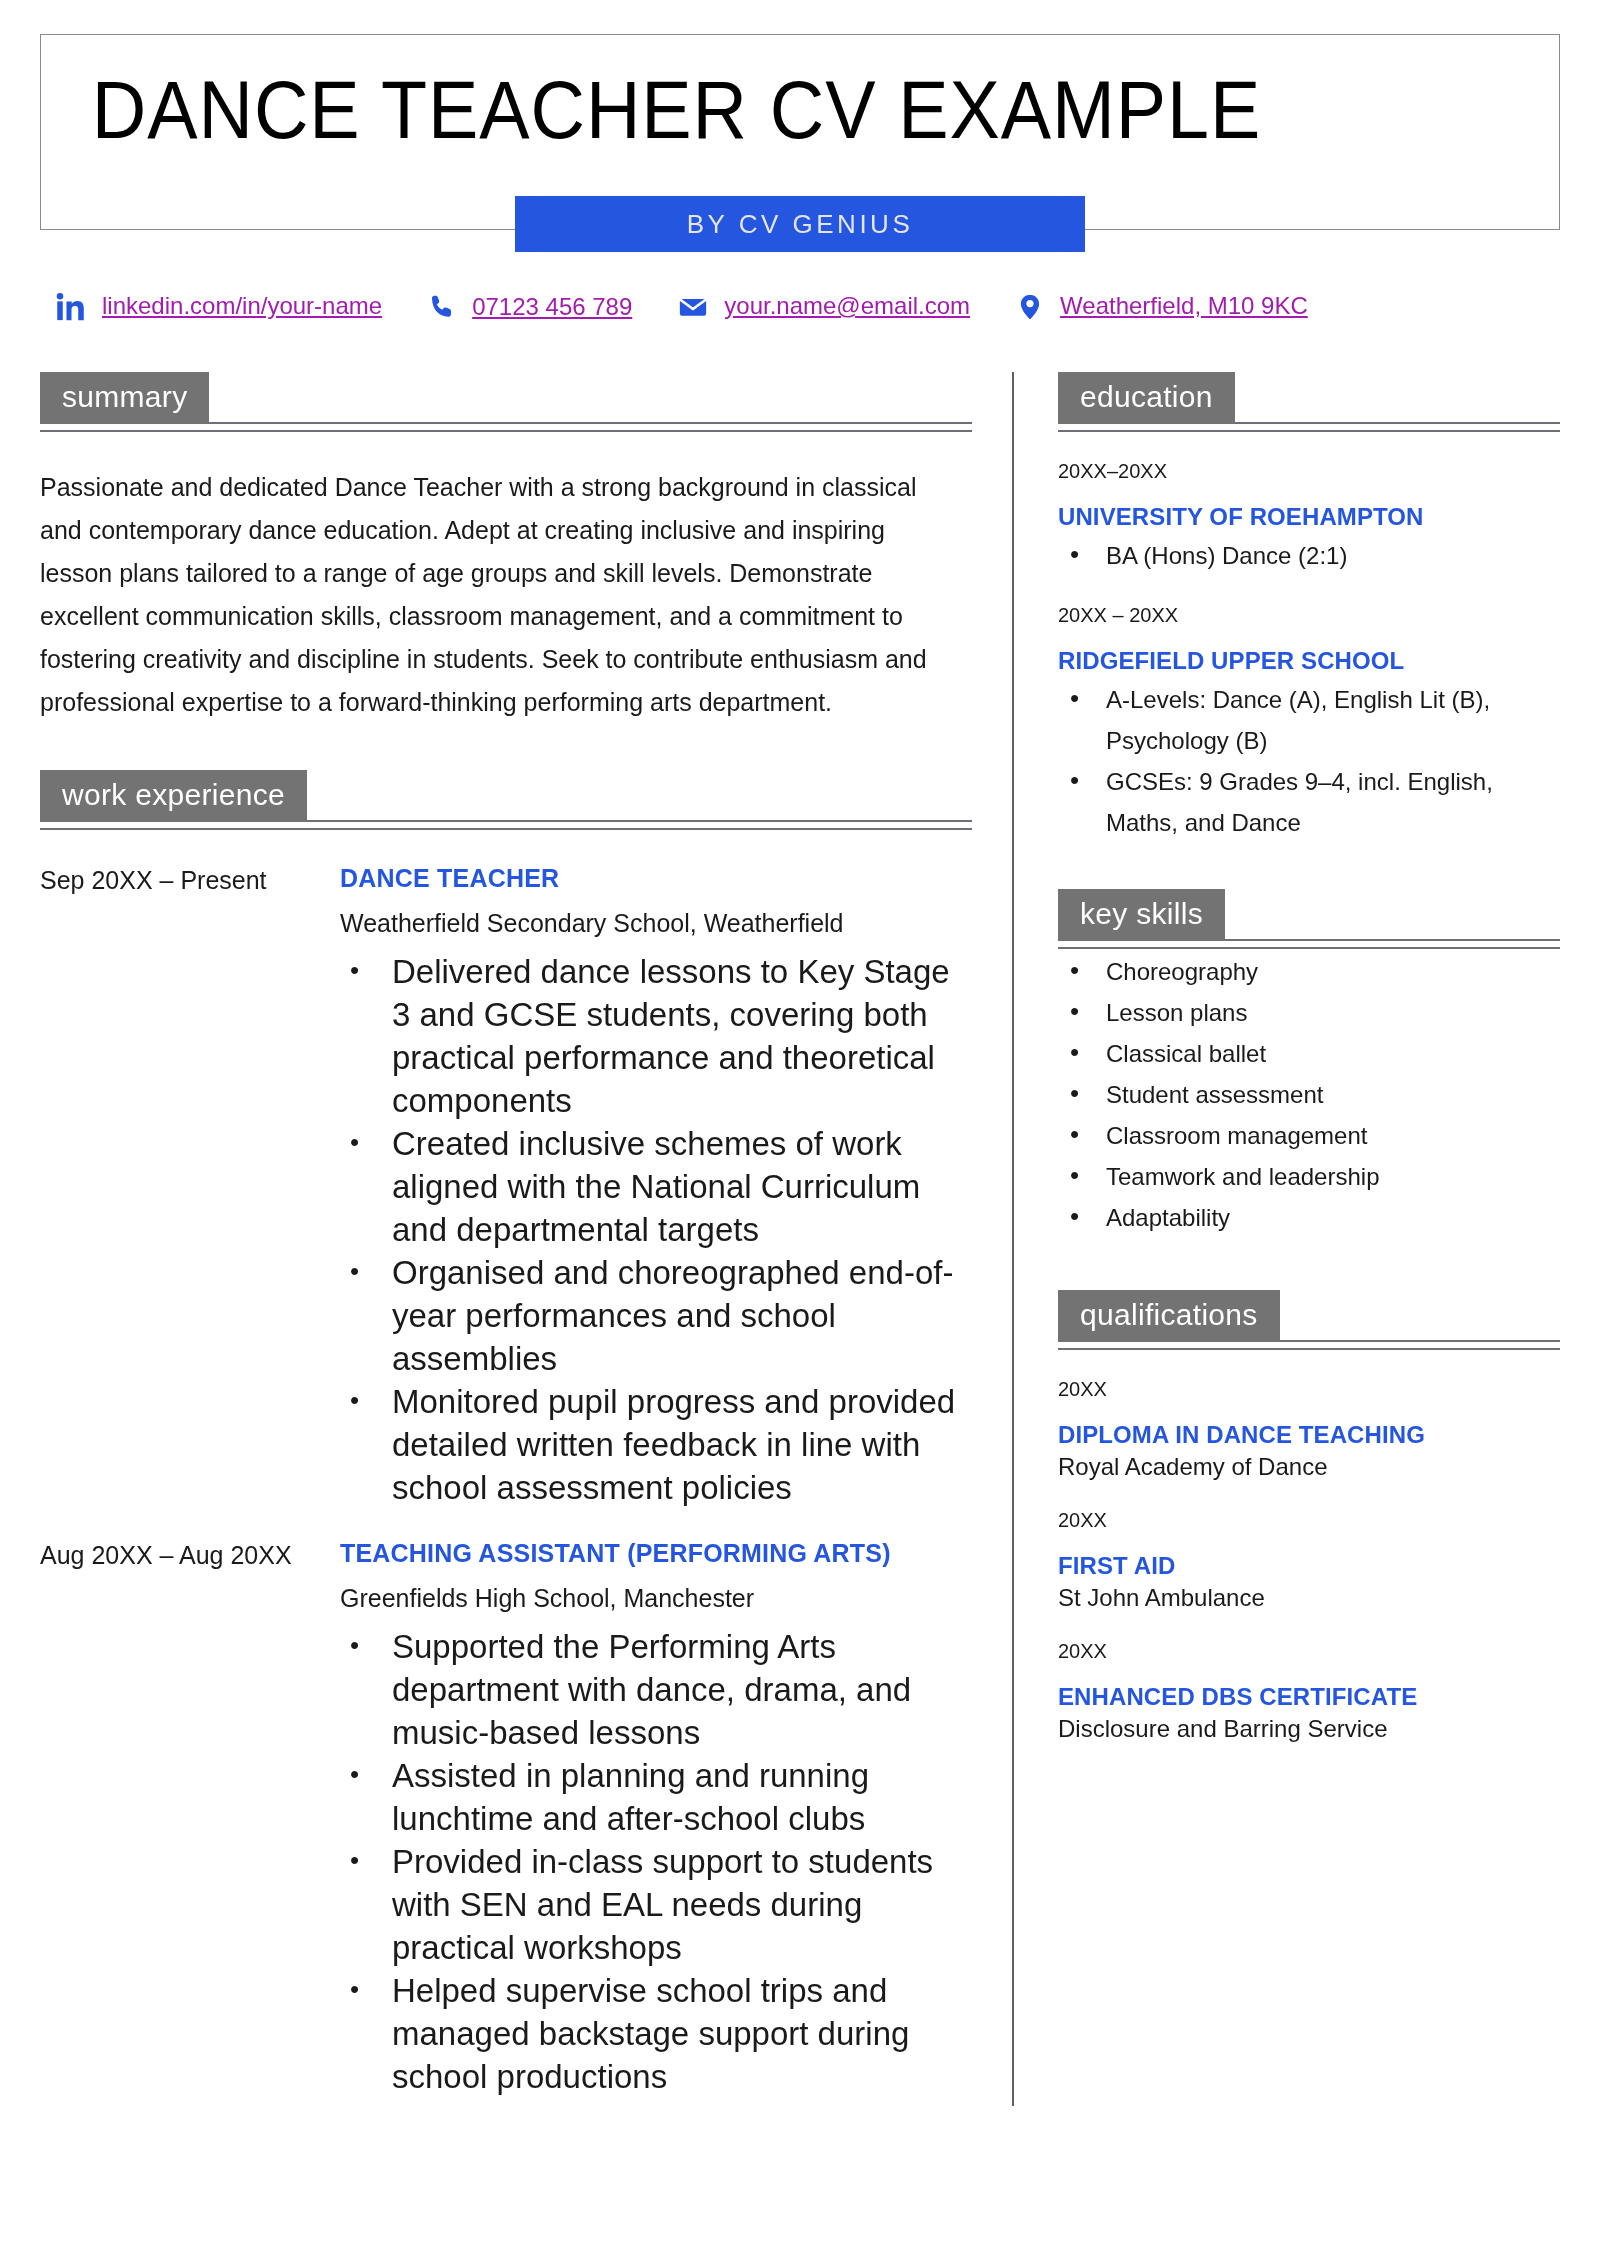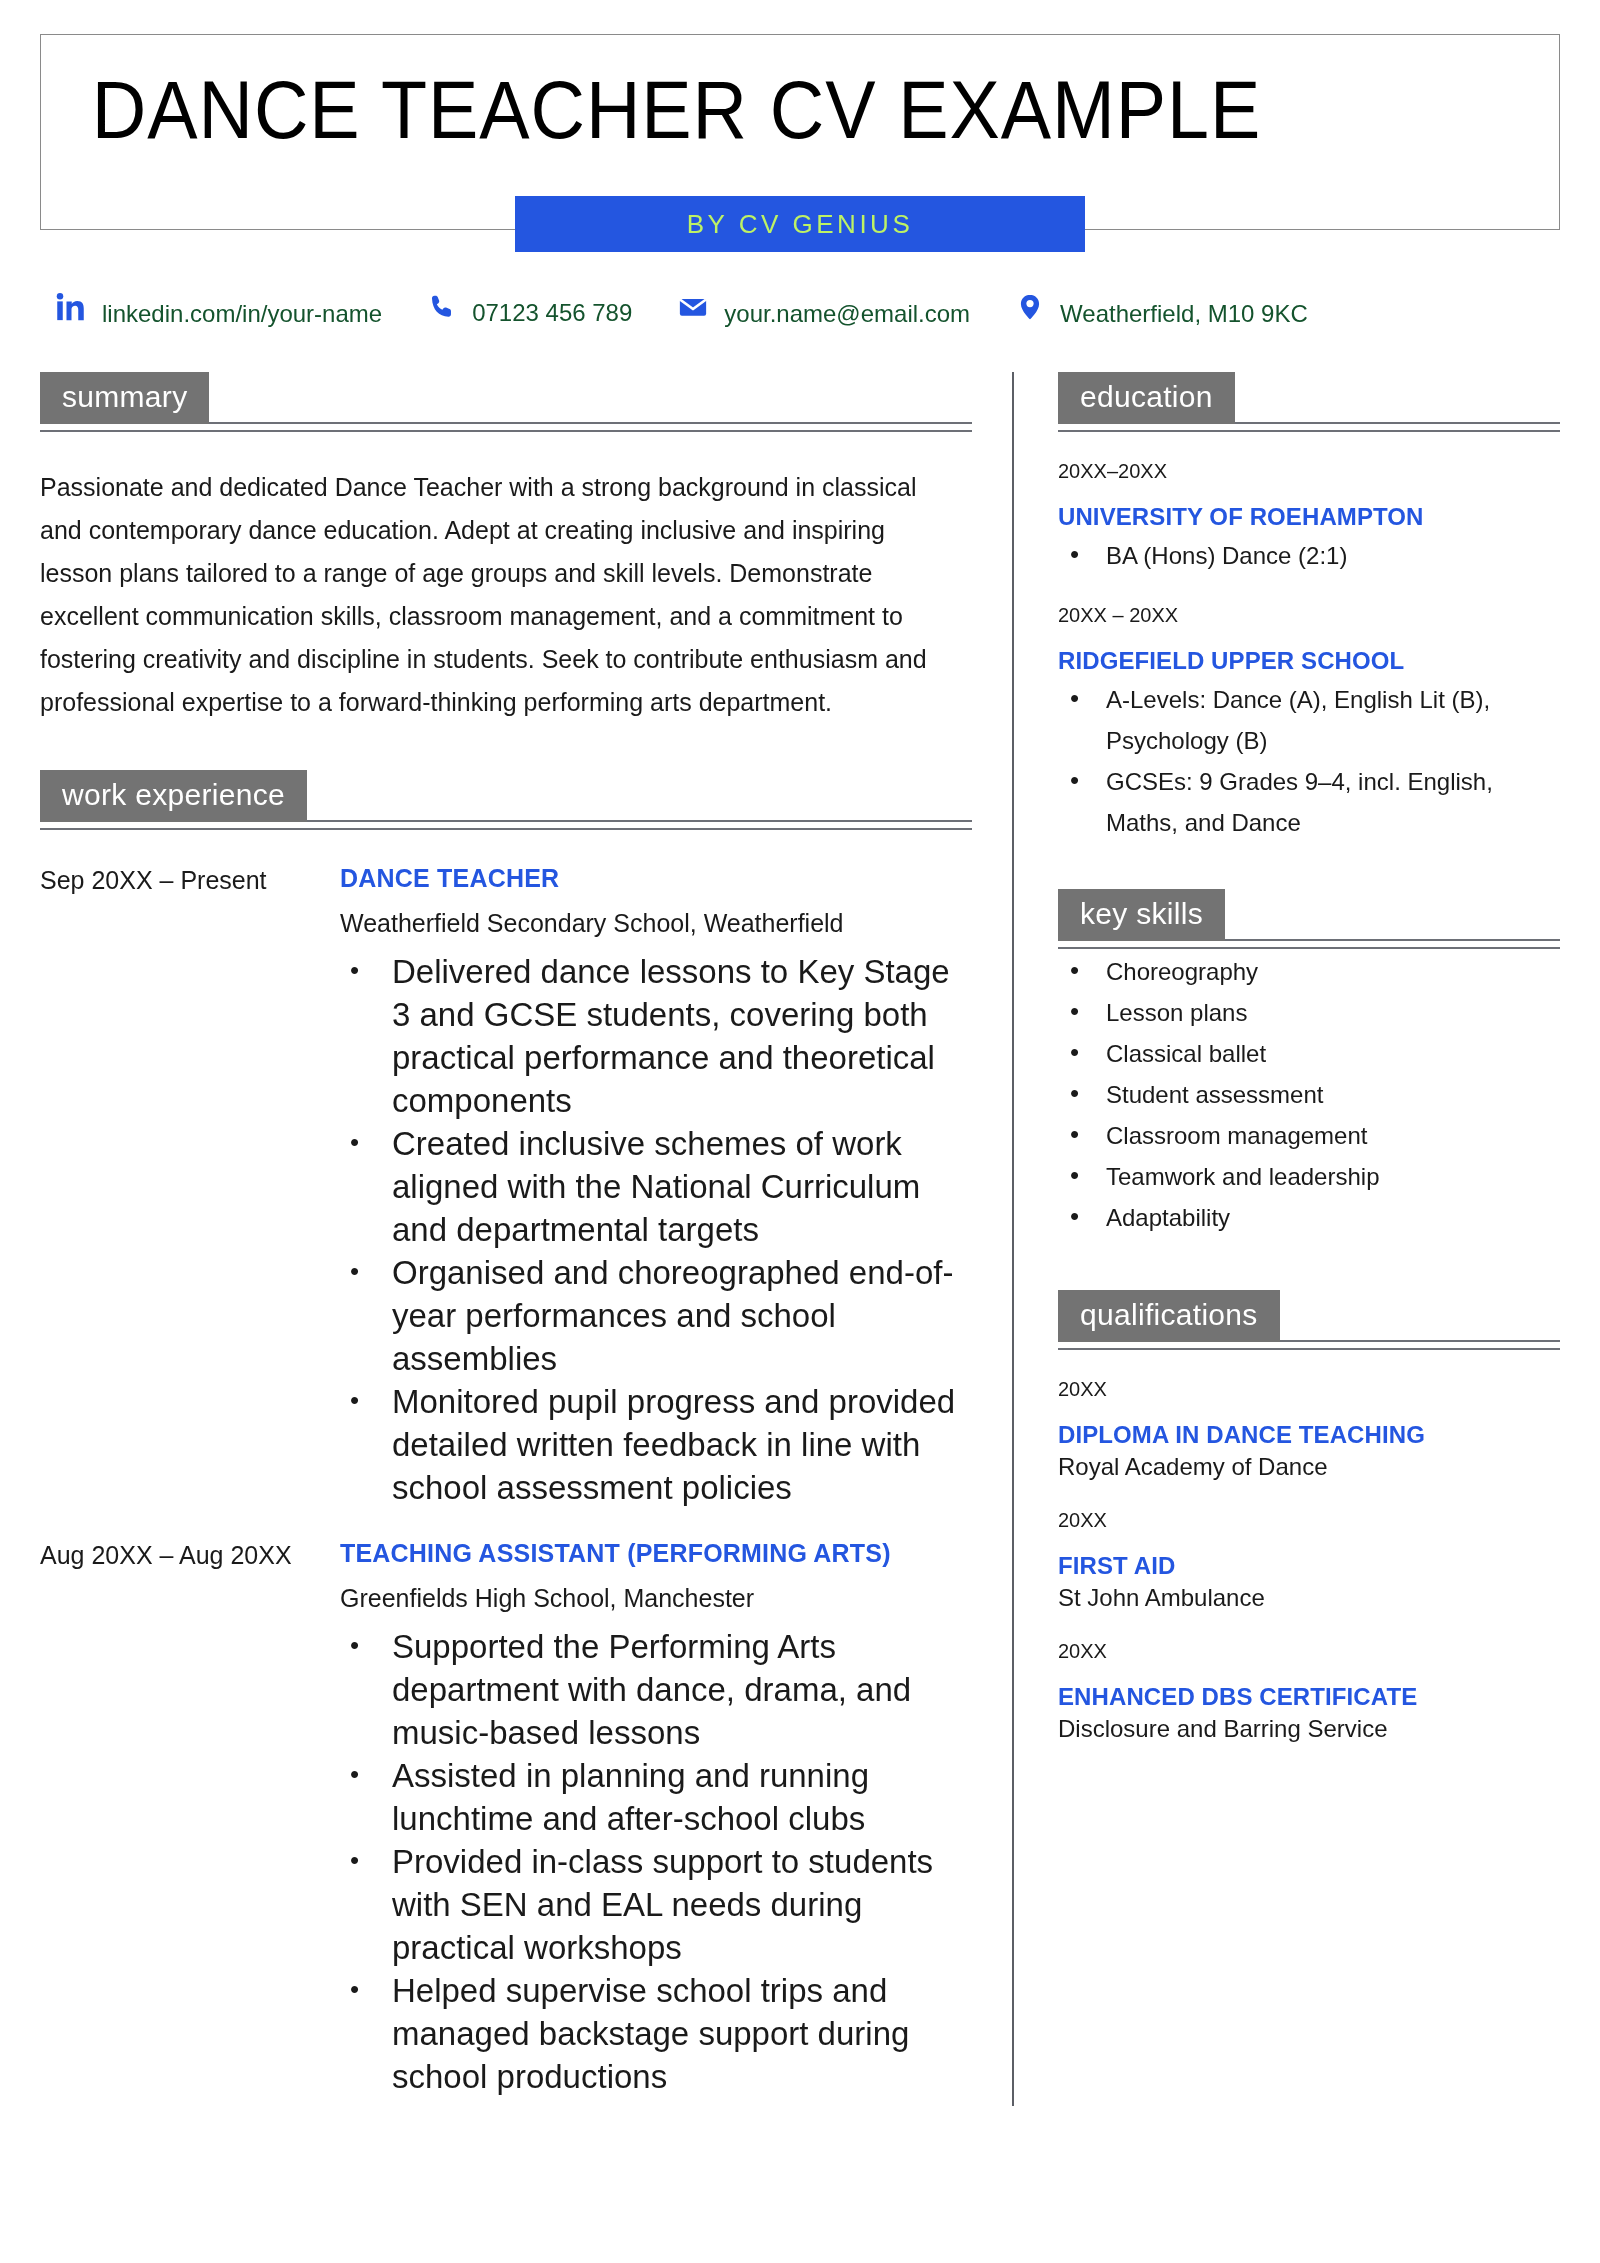--- a/index.html
+++ b/index.html
@@ -48,43 +48,44 @@
     transform-origin: center;
   }
   .byline-bar {
     position: absolute;
     left: 50%;
     transform: translateX(-50%);
     top: 162px;
     width: 570px;
     height: 56px;
     background: #2456e0;
-    color: #bef264;
+    color: #e5e5e5;
     display: flex;
     align-items: center;
     justify-content: center;
     font-size: 26px;
     letter-spacing: 3.5px;
     font-weight: 400;
   }
 
   
   .contact-row {
     display: flex;
     align-items: center;
     margin-top: 62px;
     padding-left: 16px;
     gap: 0;
   }
   .contact-item {
     display: flex;
-    align-items: flex-end;
+    align-items: flex-start;
     font-size: 24px;
-    color: #14532d;
+    color: #a21caf;
     white-space: nowrap;
+    text-decoration: underline;
   }
   .contact-item .ci-label { margin-left: 16px; }
   .ci-gap-1 { margin-right: 46px; }
   .ci-gap-2 { margin-right: 46px; }
   .ci-gap-3 { margin-right: 46px; }
   .icon-svg { display: block; }
 
   
   .columns {
     display: flex;

